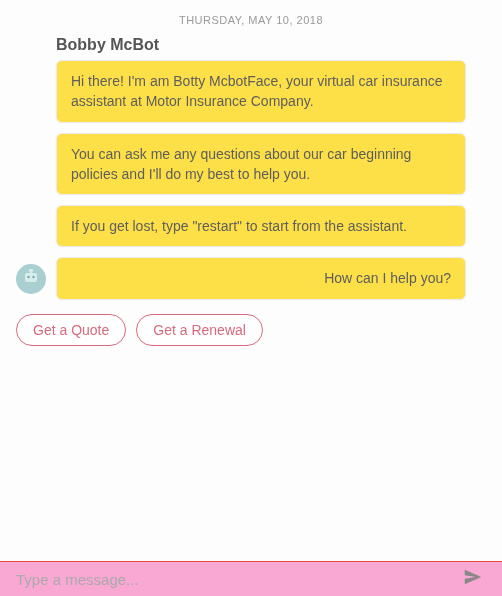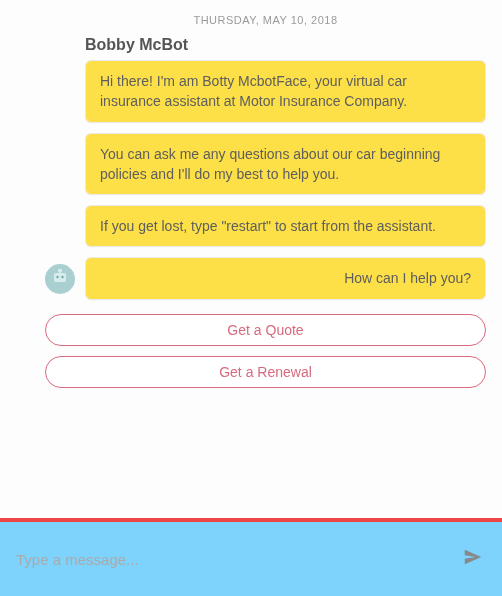--- a/index.html
+++ b/index.html
@@ -9,21 +9,20 @@
     width: 502px;
     height: 596px;
     display: flex;
     flex-direction: column;
     position: relative;
   }
   .chat-area {
     flex: 1;
     padding: 14px 16px 0 16px;
     overflow: hidden;
-    margin-left: 29px;
   }
   .date-header {
     text-align: center;
     font-size: 11px;
     letter-spacing: 0.5px;
     color: #9a9a9a;
     font-weight: 500;
     margin-bottom: 10px;
   }
   .bot-name {
@@ -60,38 +59,37 @@
     display: flex;
     align-items: center;
     justify-content: center;
   }
   .avatar svg { width: 24px; height: 24px; }
   .quick-replies {
     display: flex;
     gap: 10px;
     margin-top: 14px;
     margin-left: 0;
-    flex-direction: column;
   }
   .qr-btn {
     border: 1.5px solid #d96a7d;
     background: #fff;
     color: #d96a7d;
     font-size: 14px;
     padding: 7px 16px;
     border-radius: 18px;
     cursor: pointer;
     font-family: inherit;
   }
   .input-bar {
-    border-top: 4px solid #ef4444;
+    border-top: 1px solid #ef4444;
     display: flex;
     align-items: center;
-    padding: 24px 16px;
-    background: #7dd3fc;
+    padding: 4px 16px;
+    background: #f9a8d4;
   }
   .input-bar input {
     flex: 1;
     border: none;
     outline: none;
     font-size: 15px;
     color: #555;
     font-family: inherit;
     background: transparent;
   }

